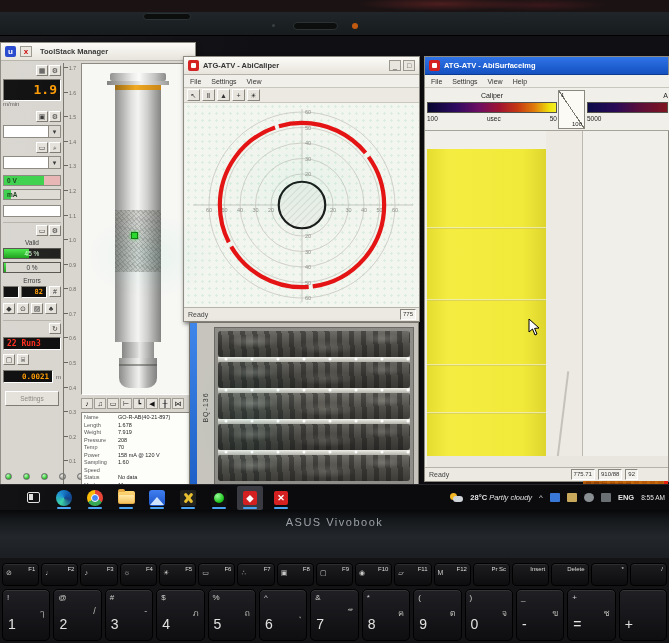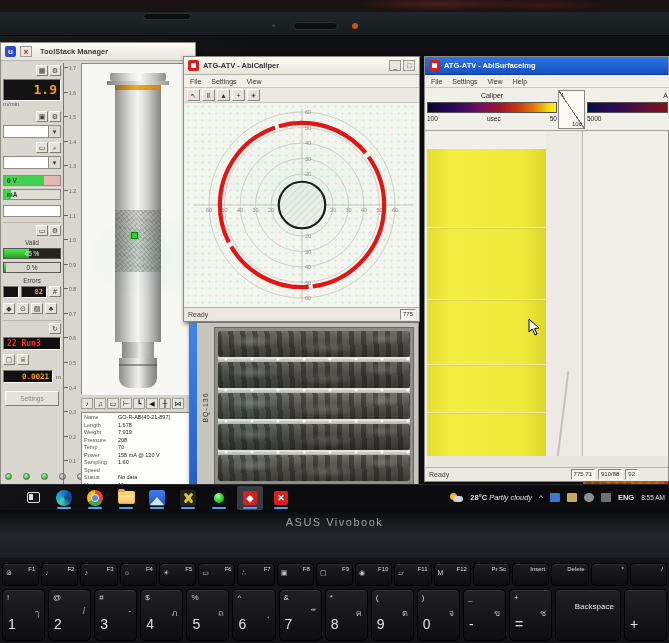--- a/index.html
+++ b/index.html
@@ -776,21 +776,18 @@
         <div class="nkey">
           <span class="sh">_</span>
           <span class="mn">-</span>
           <span class="th">ข</span>
         </div>
         <div class="nkey">
           <span class="sh">+</span>
           <span class="mn">=</span>
           <span class="th">ช</span>
         </div>
-        <div class="nkey wide">
-          <span class="mn sm">Backspace</span>
-        </div>
         <div class="nkey">
           <span class="mn">+</span>
         </div>
       </div>
   </div>
 </div>
 
 </body></html>

